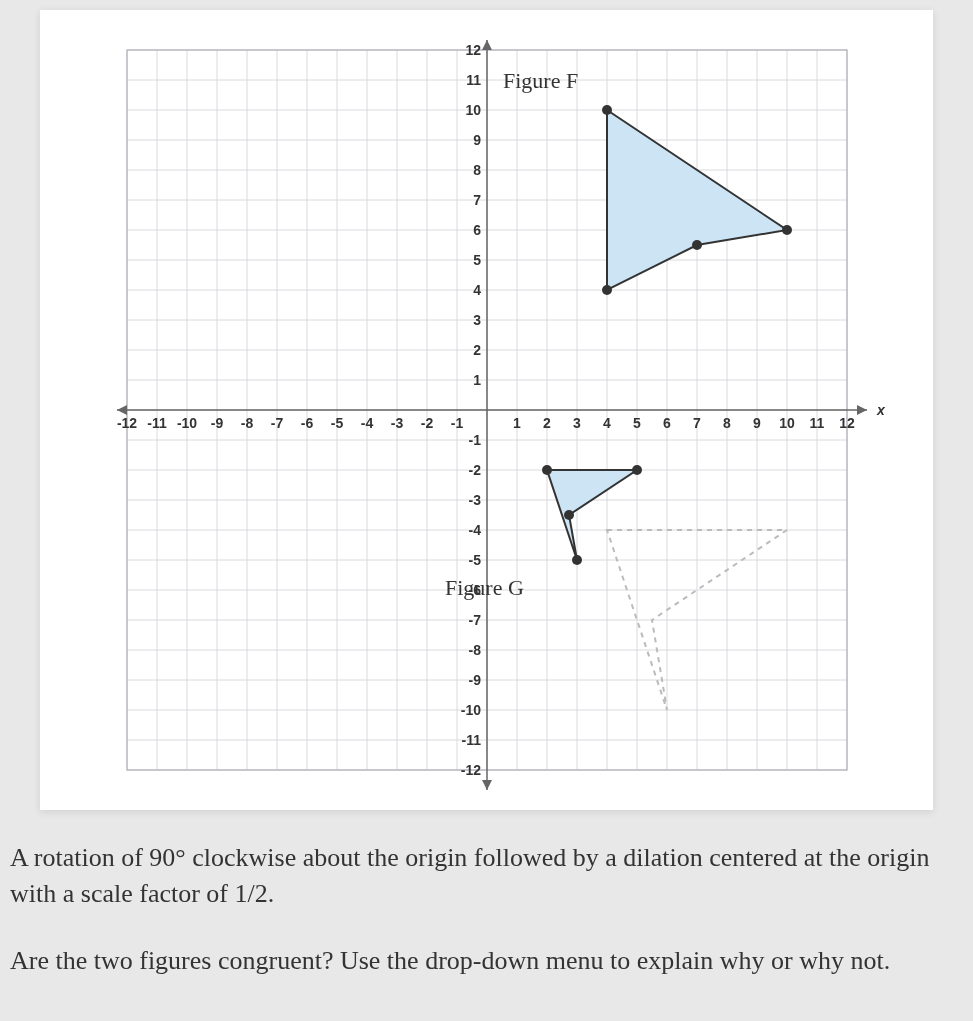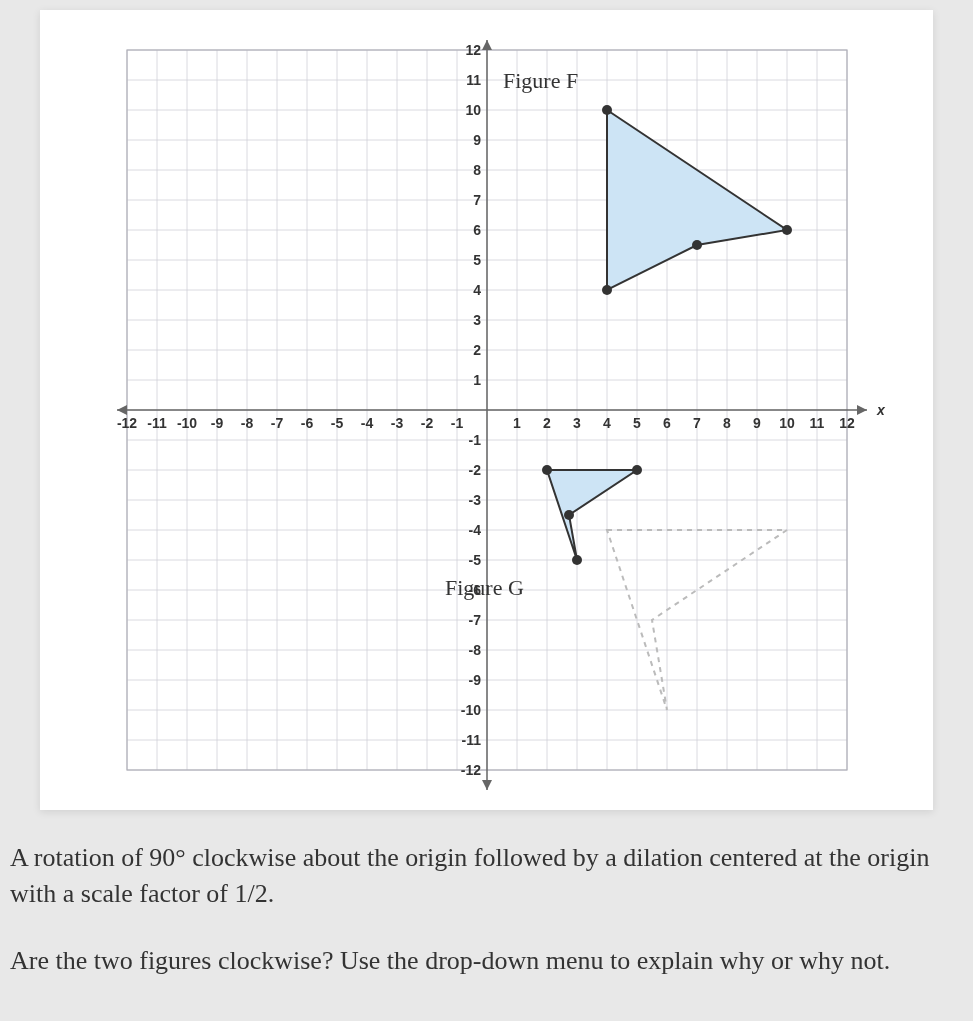--- a/index.html
+++ b/index.html
@@ -216,13 +216,13 @@
     <circle cx="550" cy="450" r="5" class="vertex"></circle>
     <circle cx="482" cy="495" r="5" class="vertex"></circle>
     <circle cx="490" cy="540" r="5" class="vertex"></circle>
   </g>
   <text x="358" y="575" class="figure-label">Figure G</text>
 </svg>
 </div>
 
 <div class="question-text">A rotation of 90° clockwise about the origin followed by a dilation centered at the origin with a scale factor of 1/2.</div>
 
-<div class="question-text">Are the two figures clockwise? Use the drop-down menu to explain why or why not.</div>
+<div class="question-text">Are the two figures congruent? Use the drop-down menu to explain why or why not.</div>
 
 </body></html>

